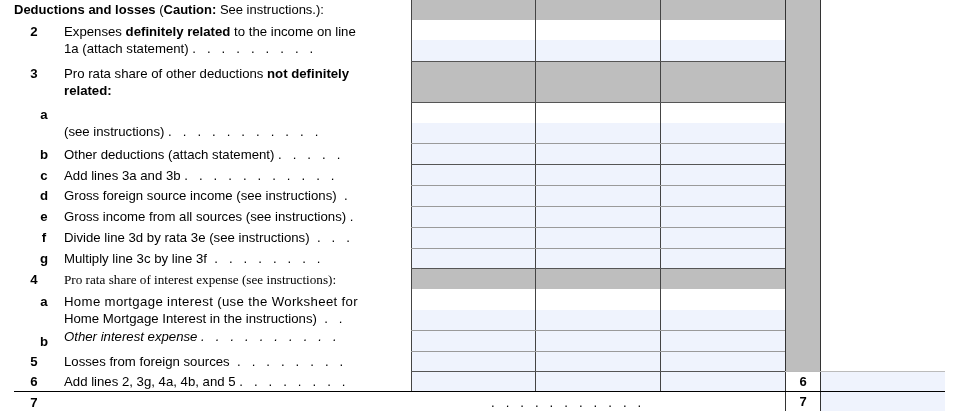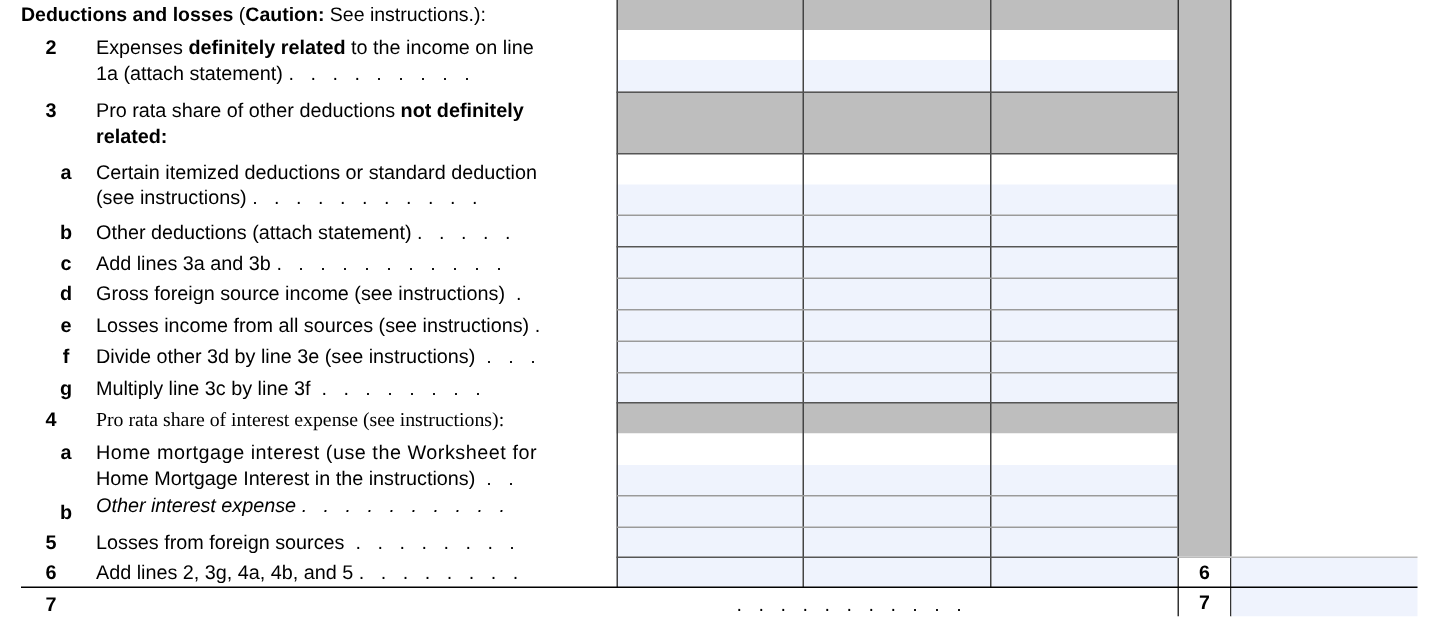--- a/index.html
+++ b/index.html
@@ -42,38 +42,38 @@
 </div>
 
 <div class="num" style="left:14px;top:66px;">3</div>
 <div class="lbl" style="top:65px;">
   <span>Pro rata share of other deductions </span><b>not definitely</b><br>
   <b>related:</b>
 </div>
 
 <div class="num" style="left:24px;top:107px;">a</div>
 <div class="lbl" style="top:106px;">
-  <span>Certain itemized deductions or standard deduction</span><br>
+  <br>
   <span>(see instructions)</span><span style="white-space:pre"> .   .   .   .   .   .   .   .   .   .   .</span>
 </div>
 
 <div class="num" style="left:24px;top:147px;">b</div>
 <div class="lbl" style="top:146px;white-space:pre;"><span>Other deductions (attach statement)</span><span> .   .   .   .   .</span></div>
 
 <div class="num" style="left:24px;top:168px;">c</div>
 <div class="lbl" style="top:167px;white-space:pre;"><span>Add lines 3a and 3b</span><span> .   .   .   .   .   .   .   .   .   .   .</span></div>
 
 <div class="num" style="left:24px;top:188px;">d</div>
 <div class="lbl" style="top:187px;white-space:pre;"><span>Gross foreign source income (see instructions)</span><span>  .</span></div>
 
 <div class="num" style="left:24px;top:209px;">e</div>
-<div class="lbl" style="top:208px;white-space:pre;"><span>Losses income from all sources (see instructions)</span><span> .</span></div>
+<div class="lbl" style="top:208px;white-space:pre;"><span>Gross income from all sources (see instructions)</span><span> .</span></div>
 
 <div class="num" style="left:24px;top:230px;">f</div>
-<div class="lbl" style="top:229px;white-space:pre;"><span>Divide other 3d by line 3e (see instructions)</span><span>  .   .   .</span></div>
+<div class="lbl" style="top:229px;white-space:pre;"><span>Divide line 3d by rata 3e (see instructions)</span><span>  .   .   .</span></div>
 
 <div class="num" style="left:24px;top:251px;">g</div>
 <div class="lbl" style="top:250px;white-space:pre;"><span>Multiply line 3c by line 3f</span><span>  .   .   .   .   .   .   .   .</span></div>
 
 <div class="num" style="left:14px;top:272px;">4</div>
 <div class="lbl" style="top:271px;white-space:pre;font-family:Liberation Serif, serif;"><span>Pro rata share of interest expense (see instructions):</span></div>
 
 <div class="num" style="left:24px;top:294px;">a</div>
 <div class="lbl" style="top:293px;letter-spacing:0.35px;">
   <span>Home mortgage interest (use the Worksheet for</span><br>

